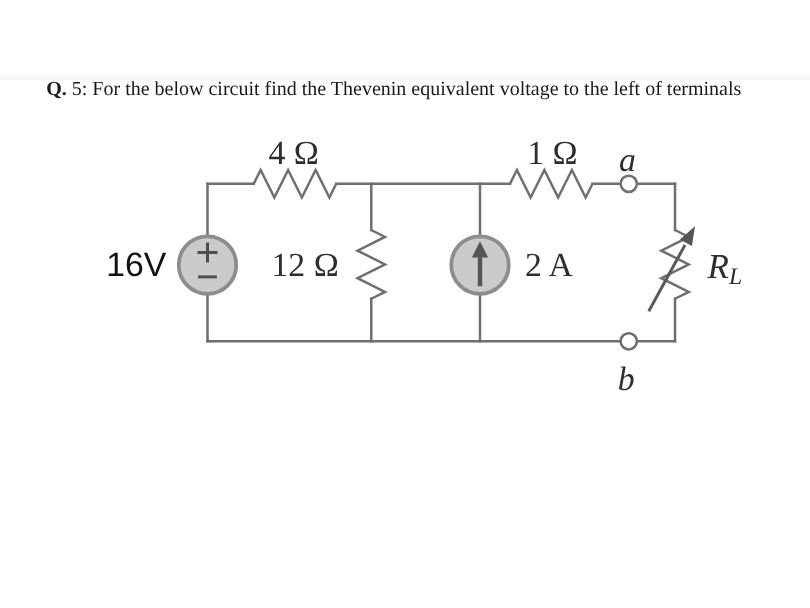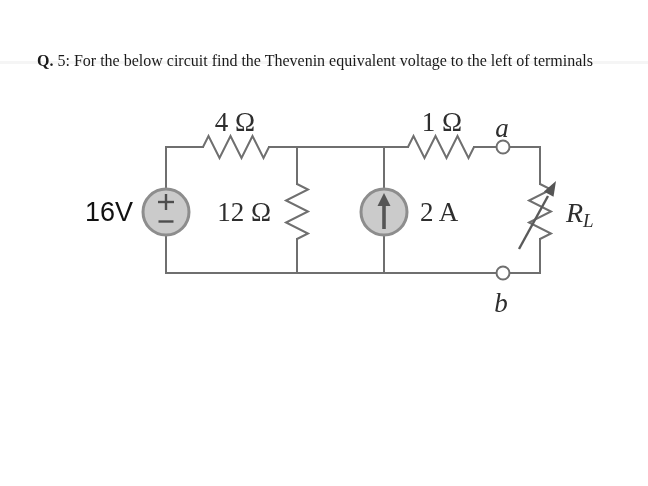--- a/index.html
+++ b/index.html
@@ -12,21 +12,21 @@
     font-family: "Liberation Serif", serif;
   }
   .topband {
     position: absolute;
     left: 0; top: 61px;
     width: 648px; height: 3px;
     background: #f5f5f5;
   }
   .question {
     position: absolute;
-    left: 37px; top: 52px;
+    left: 37px; top: 63px;
     width: 611px;
     font-family: "Liberation Serif", serif;
     font-size: 16px;
     color: #1a1a1a;
     white-space: nowrap;
     overflow: hidden;
   }
   .qbold { font-weight: bold; }
   .circuit-svg { position: absolute; left: 0; top: 0; }
 

